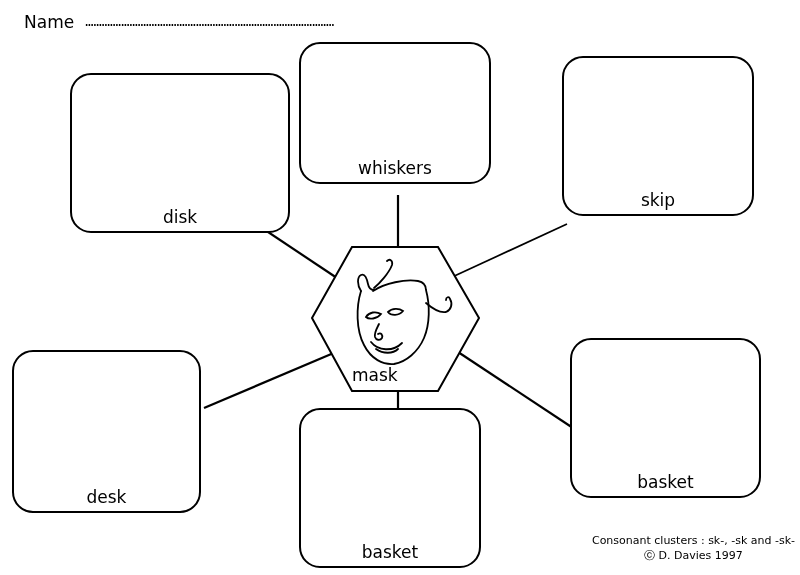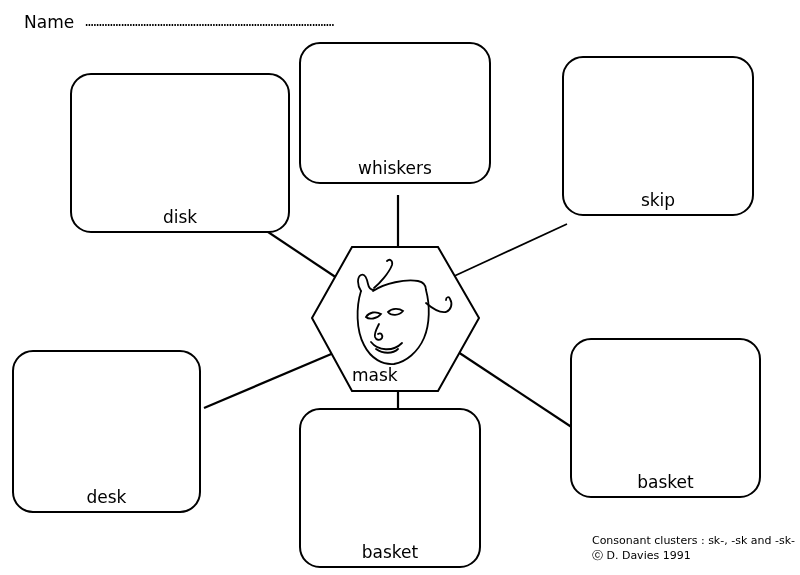--- a/index.html
+++ b/index.html
@@ -25,21 +25,21 @@
     position:absolute;left:0;right:0;bottom:4px;
     text-align:center;font-size:17px;
   }
   .diagram-svg{position:absolute;left:0;top:0;}
   .center-label{
     position:absolute;left:352px;top:365px;width:88px;
     text-align:left;font-size:17px;
   }
   .footer{
     position:absolute;right:5px;top:533px;
-    text-align:left;font-size:11px;line-height:15px;
+    text-align:center;font-size:11px;line-height:15px;
   }
 </style>
 </head>
 <body>
 
 <svg class="diagram-svg" width="800" height="575" viewBox="0 0 800 575">
   <g stroke="#000" stroke-width="2.2">
     <line x1="250" y1="220" x2="340" y2="280"></line>
     <line x1="398" y1="195" x2="398" y2="255"></line>
     <line x1="450" y1="278" x2="567" y2="224" stroke-width="1.7"></line>
@@ -89,14 +89,14 @@
   <span class="box-label">basket</span>
 </div>
 <div class="word-box" style="left:570px;top:338px;width:191px;height:160px;">
   <span class="box-label">basket</span>
 </div>
 
 <div class="center-label">mask</div>
 
 <div class="footer">
   <div>Consonant clusters : sk-, -sk and -sk-</div>
-  <div>ⓒ D. Davies 1991</div>
+  <div>ⓒ D. Davies 1997</div>
 </div>
 
 </body></html>

